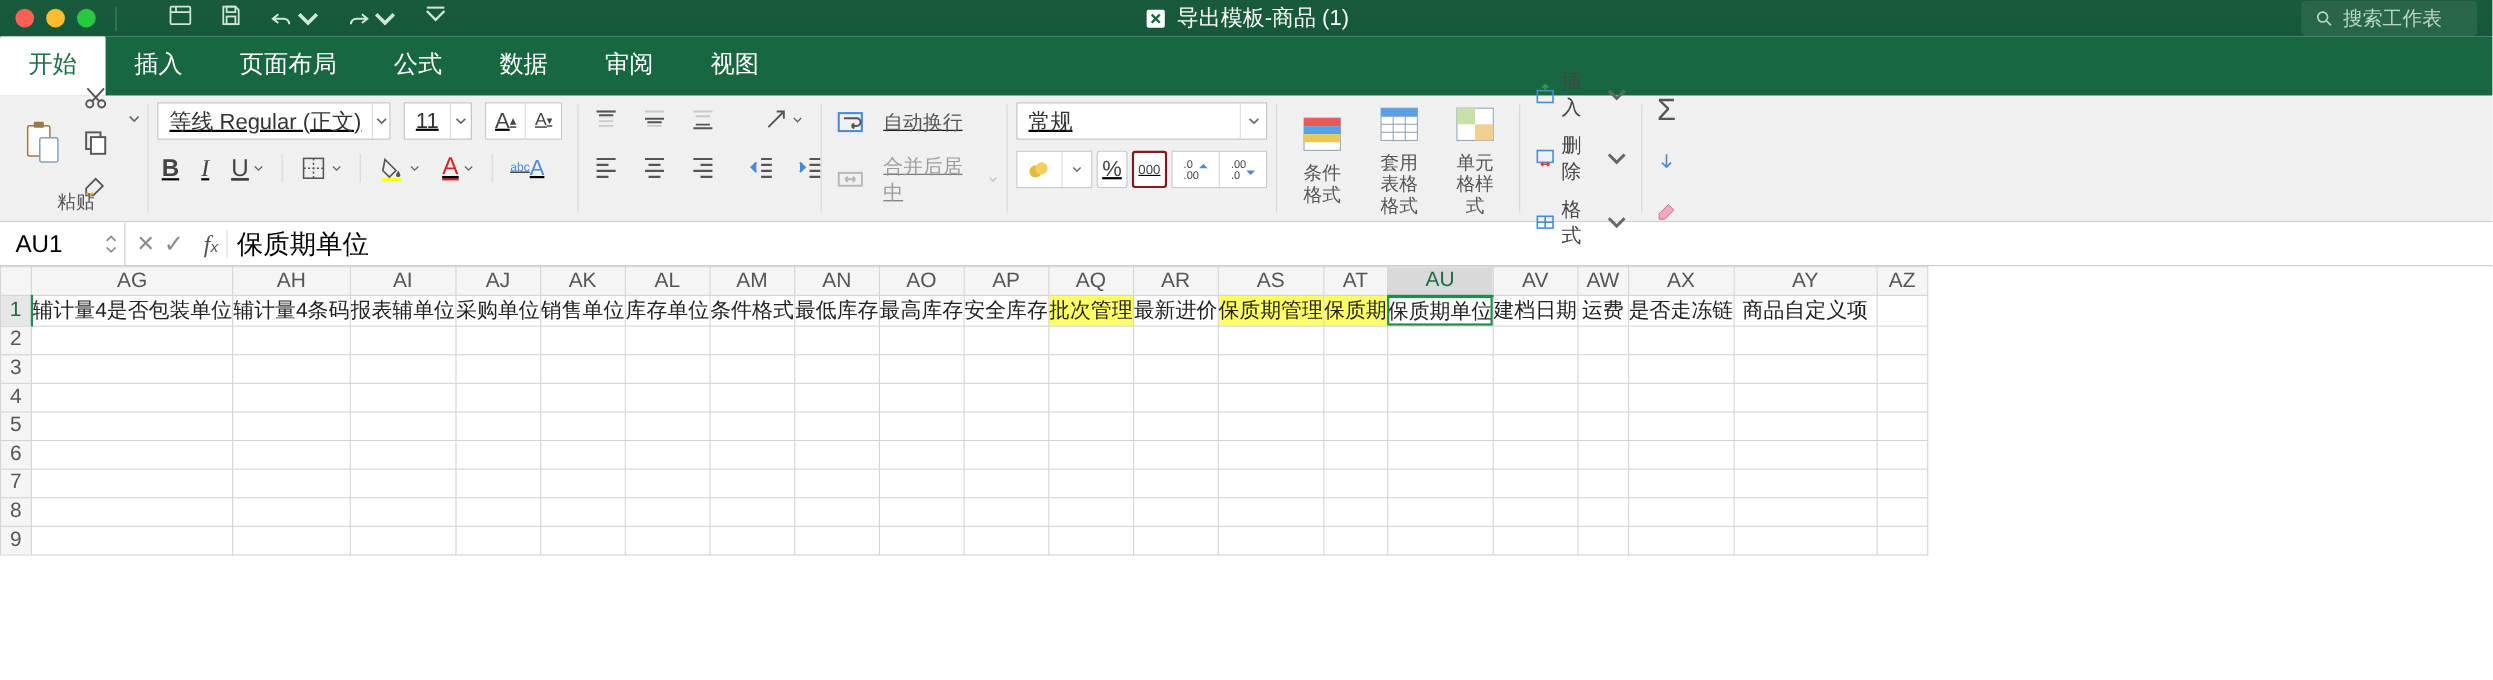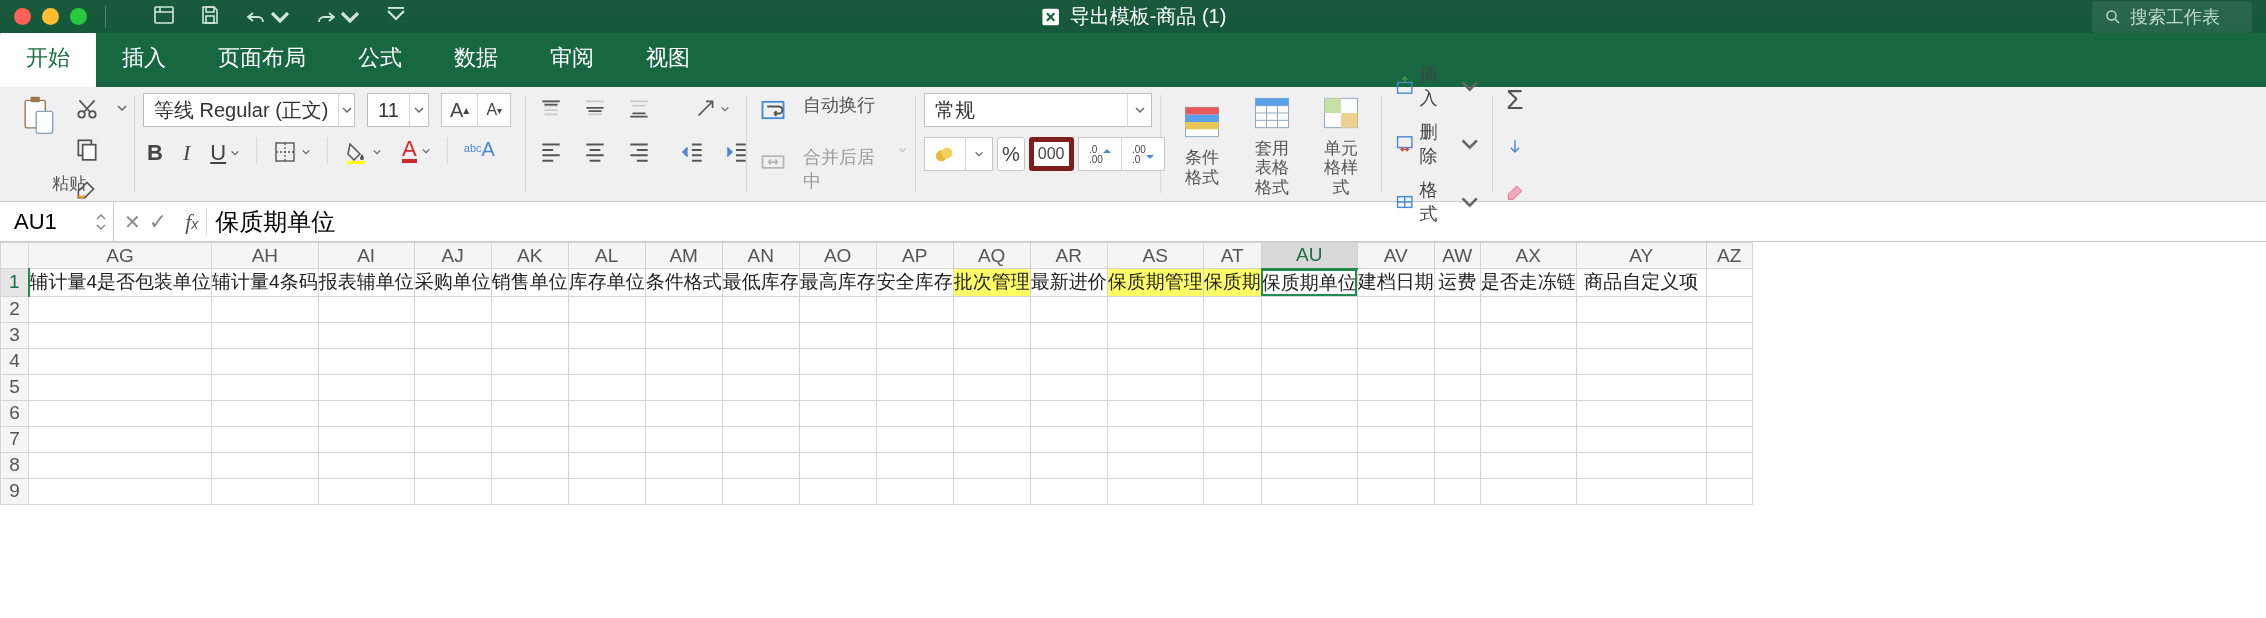--- a/index.html
+++ b/index.html
@@ -18,21 +18,21 @@
 
   
   .tabsrow { height: 54px; background: #176741; display: flex; align-items: flex-end; gap: 0; }
   .tab { color: #fff; font-size: 22px; padding: 12px 26px 14px; cursor: pointer; }
   .tab.active { background: #fff; color: #1a6e44; border-top-left-radius: 4px; border-top-right-radius: 4px; }
 
   
   .ribbon { height: 115px; background: #f0f0f0; border-bottom: 1px solid #c9c9c9; display: flex; align-items: stretch; padding: 0 0 0 4px; }
   .group { display: flex; flex-direction: column; padding: 6px 8px; position: relative; }
   .sep { width: 1px; background: #d6d6d6; margin: 8px 0; }
-  .group-row { display: flex; align-items: flex-start; gap: 6px; }
+  .group-row { display: flex; align-items: center; gap: 6px; text-decoration: underline; }
   .group-label { font-size: 17px; color: #555; text-align: center; margin-top: auto; }
   .btn { display: flex; align-items: center; justify-content: center; padding: 3px 4px; border-radius: 3px; cursor: pointer; }
   .btn svg { display: block; }
   .dd-caret { margin-left: 2px; }
   .combo { display: flex; align-items: center; background: #fff; border: 1px solid #bfbfbf; height: 34px; }
   .combo-text { padding: 0 10px; font-size: 20px; color: #333; flex: 1; white-space: nowrap; }
   .combo-btn { width: 24px; display: flex; align-items: center; justify-content: center; border-left: 1px solid #d9d9d9; height: 100%; cursor:pointer;}
   .pair-btn { display:flex; align-items:center; border:1px solid #c6c6c6; background:#fff; height:34px; }
   .pair-btn .half { padding:0 8px; display:flex; align-items:center; height:100%; cursor:pointer;}
   .pair-btn .half + .half { border-left:1px solid #d9d9d9;}
@@ -349,21 +349,21 @@
               <circle cx="14" cy="11" r="6" fill="#f4cf5f"></circle>
             </svg>
           </span>
           <span class="half">
             <svg width="10" height="10" viewBox="0 0 12 12">
               <path d="M2 4l4 4 4-4" fill="none" stroke="#666" stroke-width="1.5"></path>
             </svg>
           </span>
         </div>
       <span class="btn" style="border:1px solid #c6c6c6;background:#fff;width:40px;height:34px;font-size:20px;color:#444">%</span>
-      <span class="btn" style="border:5px solid #7f1d1d;background:#fff;width:50px;height:34px;font-size:16px;color:#444">000</span>
+      <span class="btn" style="border:2px solid #7f1d1d;background:#fff;width:50px;height:34px;font-size:12px;color:#444">000</span>
       <div class="pair-btn">
         <span class="half" style="font-size:14px;color:#444">
           <svg width="26" height="22" viewBox="0 0 26 22">
               <text x="2" y="10" font-size="10" fill="#444">.0</text>
               <text x="2" y="20" font-size="10" fill="#444">.00</text>
               <path d="M20 6l-4 4h8z" fill="#4a8ad4"></path>
             </svg>
         </span>
         <span class="half">
           <svg width="26" height="22" viewBox="0 0 26 22">

